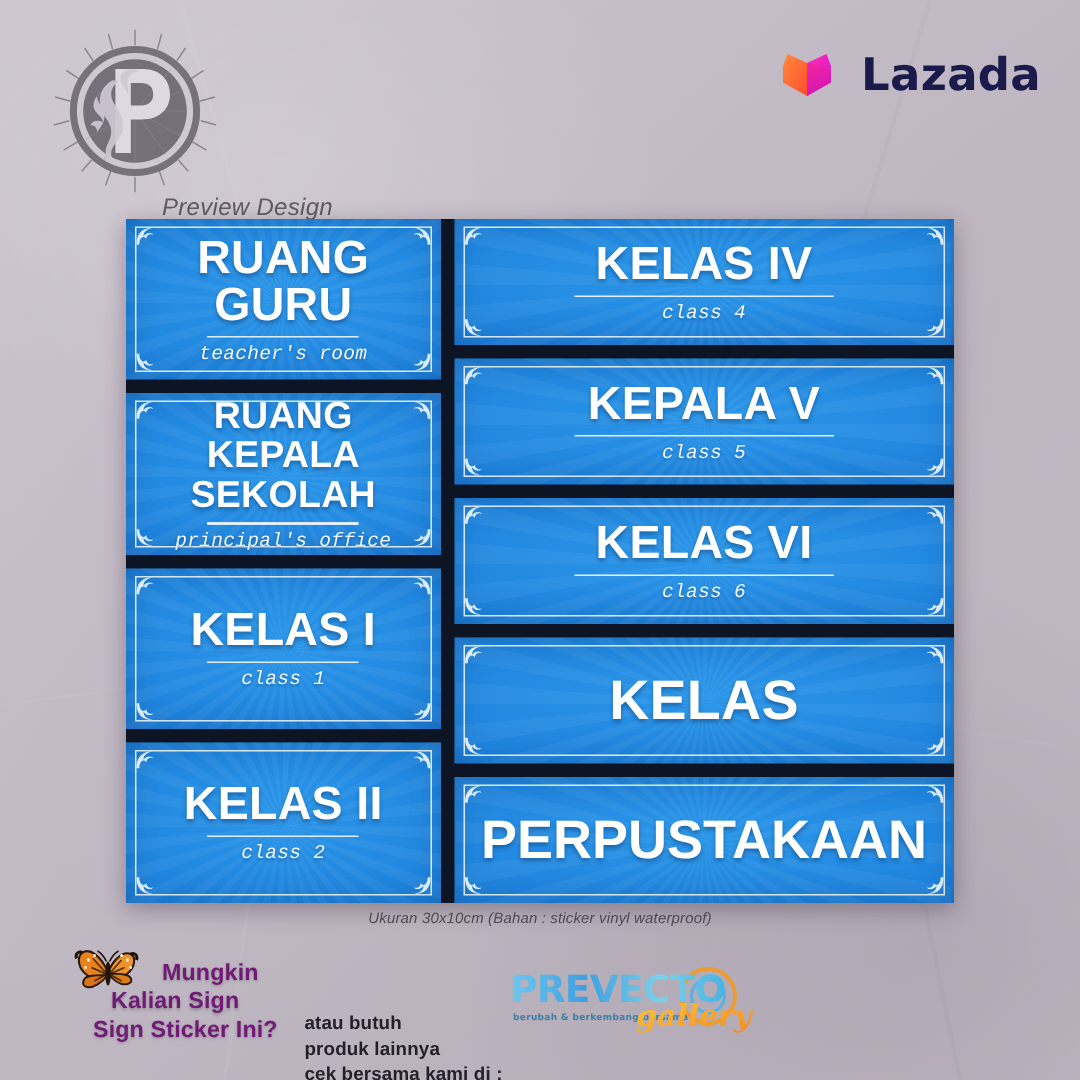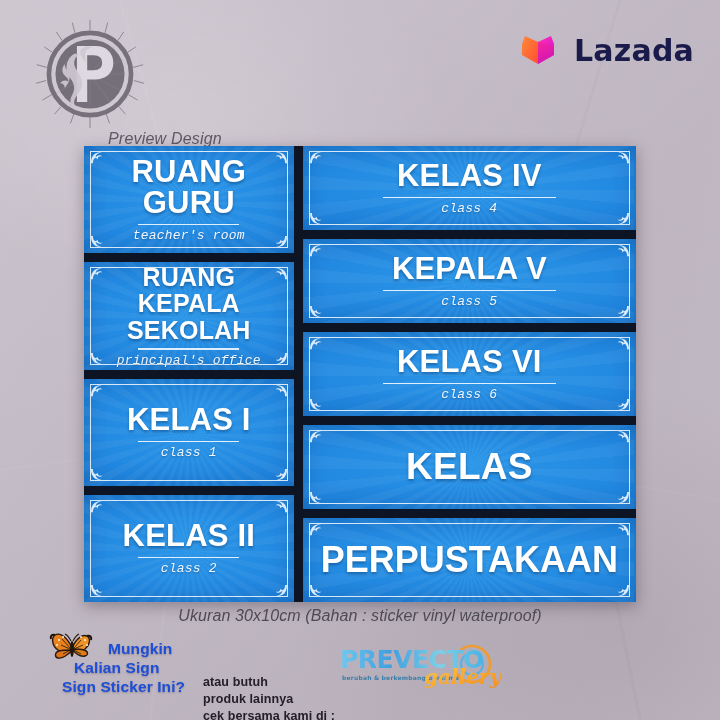--- a/index.html
+++ b/index.html
@@ -117,31 +117,31 @@
     font-size:13px; font-style:italic; font-weight:normal;
     letter-spacing:.2px;
     text-shadow:0 1px 2px rgba(5,40,85,.35);
     font-family:Liberation Mono, monospace;
   }
 
   
   .size-note{
     position:absolute; left:0; right:0; top:607px;
     text-align:center;
-    font-size:16px; font-style:italic; color:#4e4a52;
+    font-size:10px; font-style:italic; color:#4e4a52;
     letter-spacing:.1px;
   }
 
   
   .footer{ position:absolute; left:0; right:0; bottom:8px; height:86px; }
   .butterfly{ position:absolute; left:48px; top:2px; width:48px; height:38px; }
 
   .promo-left{
     position:absolute; left:74px; top:14px;
-    color:#1d4ed8; font-weight:bold; font-size:15.5px;
+    color:#701a75; font-weight:bold; font-size:15.5px;
     line-height:1.22; letter-spacing:.1px;
     text-shadow:0 1px 2px rgba(90,80,95,.45);
   }
   .promo-left .l1{ padding-left:34px; }
   .promo-left .l3{ margin-left:-12px; }
 
   .promo-right{
     position:absolute; left:203px; top:16px;
     color:#24202a; font-weight:bold; font-size:12.5px;
     line-height:1.35; letter-spacing:.1px;margin-top:32px;

